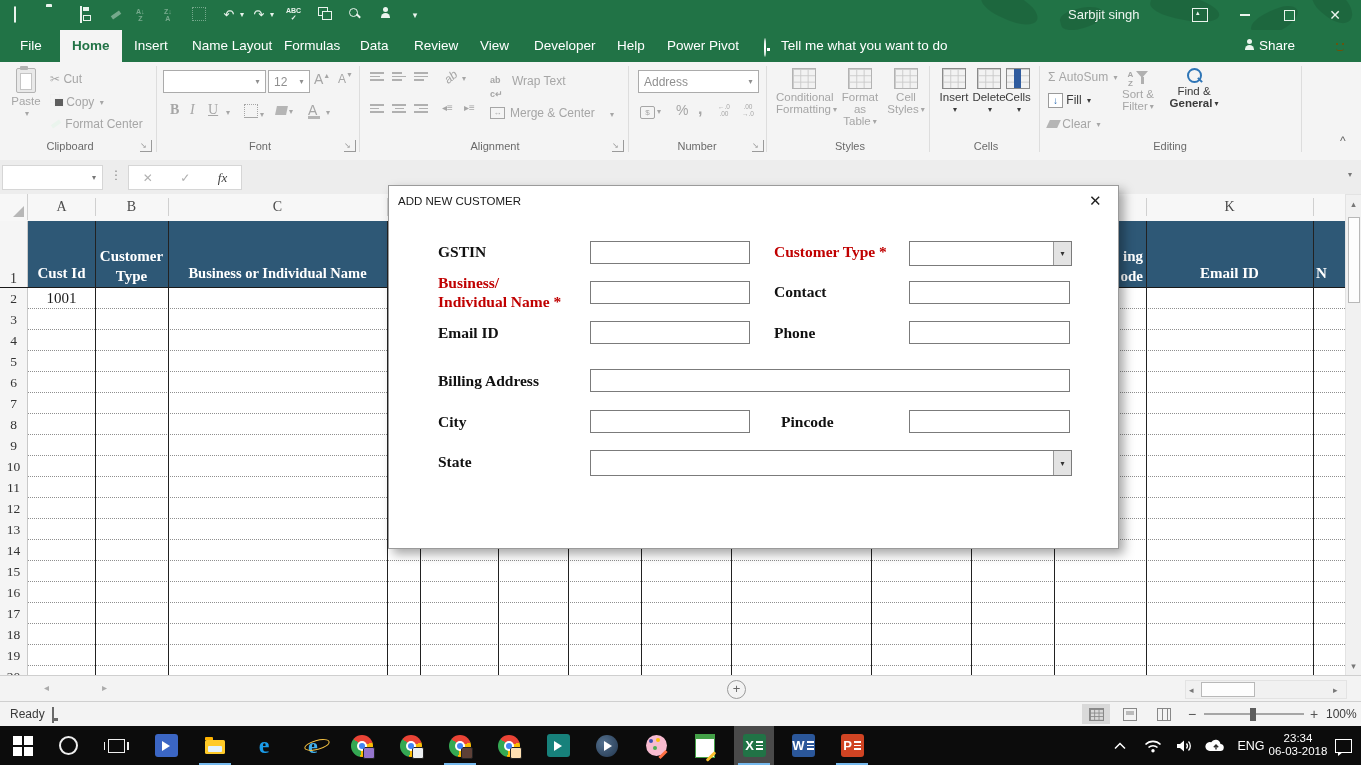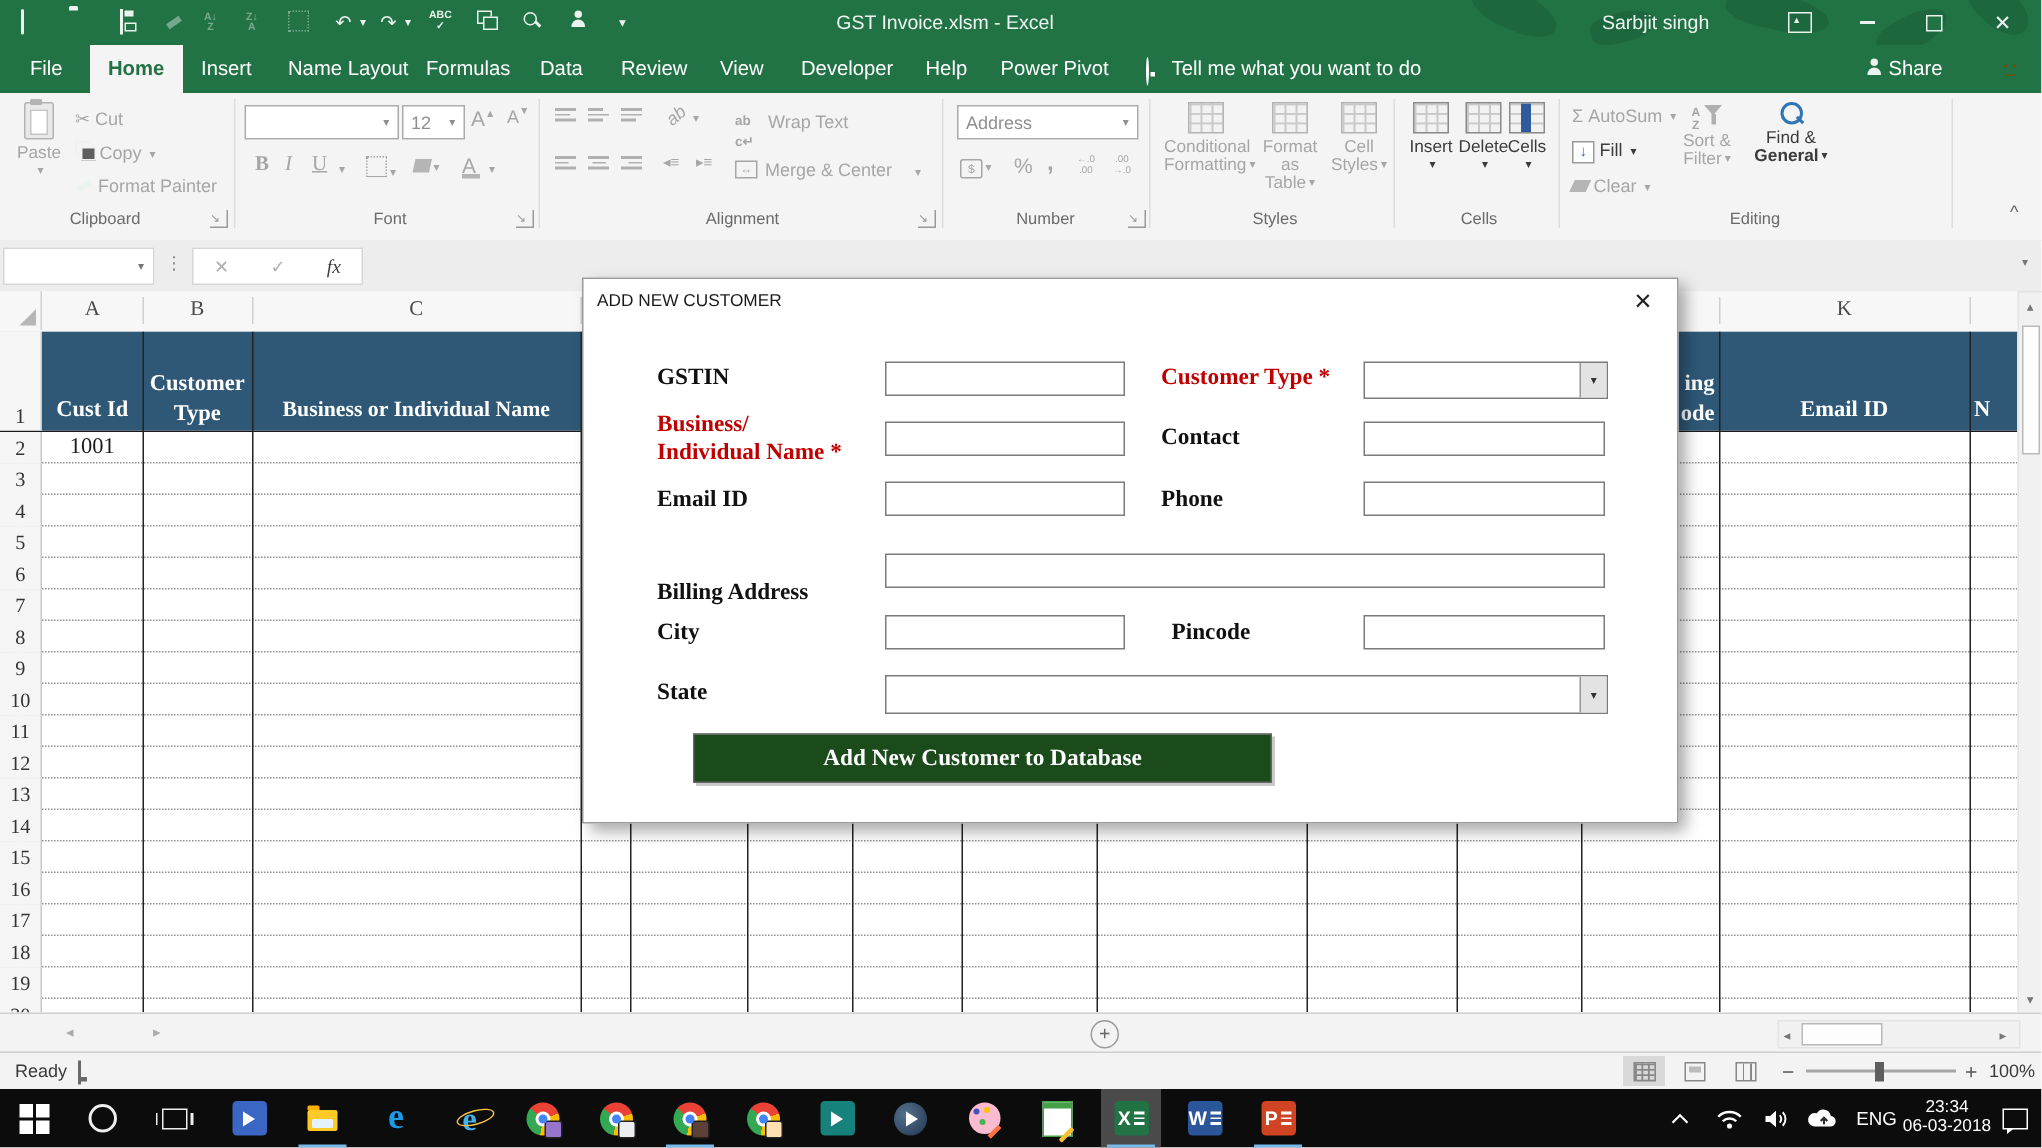--- a/index.html
+++ b/index.html
@@ -185,21 +185,20 @@
   <span class="qi" style="left:222px;width:14px">↶</span>
   <span class="qi" style="left:238px;width:8px;font-size:8px">▾</span>
   <span class="qi" style="left:252px;width:14px">↷</span>
   <span class="qi" style="left:268px;width:8px;font-size:8px">▾</span>
   <span class="qi tinytxt" style="left:286px;top:7px">ABC<br>✓</span>
   <span class="qi" style="left:318px"><span class="ic-2win"></span></span>
   <span class="qi" style="left:348px"><span class="ic-mag"></span></span>
   <span class="qi" style="left:380px"><span class="ic-person"></span></span>
   <span class="qi" style="left:410px;width:10px;font-size:9px">▾</span>
 
-  <div class="ab" style="left:480px;top:7px;width:300px;text-align:center;color:#eef6f0;font-size:13px">GST Invoice.xlsm  -  Excel</div>
   <div class="ab" style="left:1068px;top:7px;color:#eef6f0;font-size:13px">Sarbjit singh</div>
 
   <div class="wc f" style="left:1183px">
       <span class="ic-ribopt"></span>
     </div>
   <div class="wc f" style="left:1228px">
       <span class="ic-min"></span>
     </div>
   <div class="wc f" style="left:1272px">
       <span class="ic-rest"></span>
@@ -237,21 +236,21 @@
   <div class="gsep" style="left:929px"></div>
     <div class="gsep" style="left:1039px"></div>
   <div class="gsep" style="left:1301px"></div>
 
   <div class="bigb dis" style="left:8px;top:6px;width:36px">
     <span class="r-clip" style="display:inline-block"></span><br>
     <span>Paste</span><br><span class="dd">▾</span>
   </div>
   <span class="rsm dis" style="left:50px;top:10px"><span>✂</span> <span>Cut</span></span>
   <span class="rsm dis" style="left:50px;top:32px"><span class="ic-2win" style="display:inline-block;filter:grayscale(1)"></span> <span>Copy</span> <span class="dd">▾</span></span>
-  <span class="rsm dis" style="left:50px;top:54px"><span class="ic-brush" style="display:inline-block"></span> <span>Format Painter</span></span>
+  <span class="rsm dis" style="left:50px;top:54px"><span class="ic-brush" style="display:inline-block"></span> <span>Format Center</span></span>
   <div class="glabel" style="left:20px;width:100px">Clipboard</div>
   <div class="glaunch" style="left:140px">↘</div>
 
   <div class="combo" style="left:163px;top:8px;width:101px;height:21px">
     <span class="cval"></span>
       <span class="cbtn">▾</span>
   </div>
   <div class="combo" style="left:268px;top:8px;width:40px;height:21px">
     <span class="cval">12</span>
       <span class="cbtn">▾</span>
@@ -481,35 +480,34 @@
   <div class="dlbl req" style="left:49px;top:107px">Individual Name *</div>
   <input class="fld" style="left: 201px; top: 95px; width: 160px; height: 23px;" value="">
   <div class="dlbl" style="left:385px;top:97px">Contact</div>
   <input class="fld" style="left: 520px; top: 95px; width: 161px; height: 23px;" value="">
 
   <div class="dlbl" style="left:49px;top:138px">Email ID</div>
   <input class="fld" style="left: 201px; top: 135px; width: 160px; height: 23px;" value="">
   <div class="dlbl" style="left:385px;top:138px">Phone</div>
   <input class="fld" style="left: 520px; top: 135px; width: 161px; height: 23px;" value="">
 
-  <div class="dlbl" style="left:49px;top:200px">Billing Address</div>
+  <div class="dlbl" style="left:49px;top:186px">Billing Address</div>
   <input class="fld" style="left: 201px; top: 183px; width: 480px; height: 23px;" value="">
 
   <div class="dlbl" style="left:49px;top:227px">City</div>
   <input class="fld" style="left: 201px; top: 224px; width: 160px; height: 23px;" value="">
   <div class="dlbl" style="left:392px;top:227px">Pincode</div>
   <input class="fld" style="left: 520px; top: 224px; width: 161px; height: 23px;" value="">
 
   <div class="dlbl" style="left:49px;top:267px">State</div>
   <div class="dcombo" style="left:201px;top:264px;width:480px;height:24px">
     <span class="sp"></span>
     <span class="db">▾</span>
   </div>
 
-  <div class="dbtn f" style="left:73px;top:303px;width:384px;height:31px;background:#1B4A1B;color:#fff">Add New Customer to Database</div>
 </div>
 
 <div id="tabsbar" class="ab">
   <span class="ab" style="left:44px;top:6px;color:#ababab;font-size:10px">◂</span>
   <span class="ab" style="left:102px;top:6px;color:#ababab;font-size:10px">▸</span>
   <div class="ab plusc" style="left:727px;top:4px">+</div>
   <div class="ab sbtrack" style="left:1185px;top:4px;width:160px;height:17px">
     <span class="sbarrow" style="left:3px;top:4px">◂</span>
     <div class="sbthumb" style="left:15px;top:1px;width:52px;height:13px"></div>
     <span class="sbarrow" style="left:147px;top:4px">▸</span>

